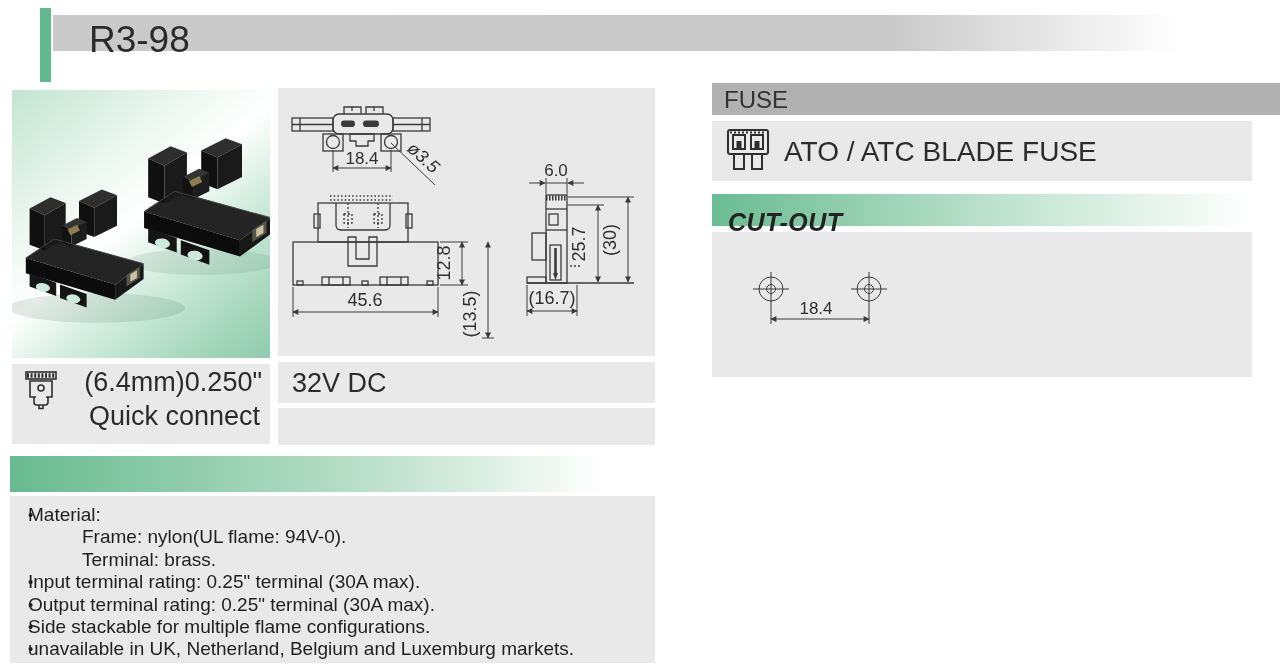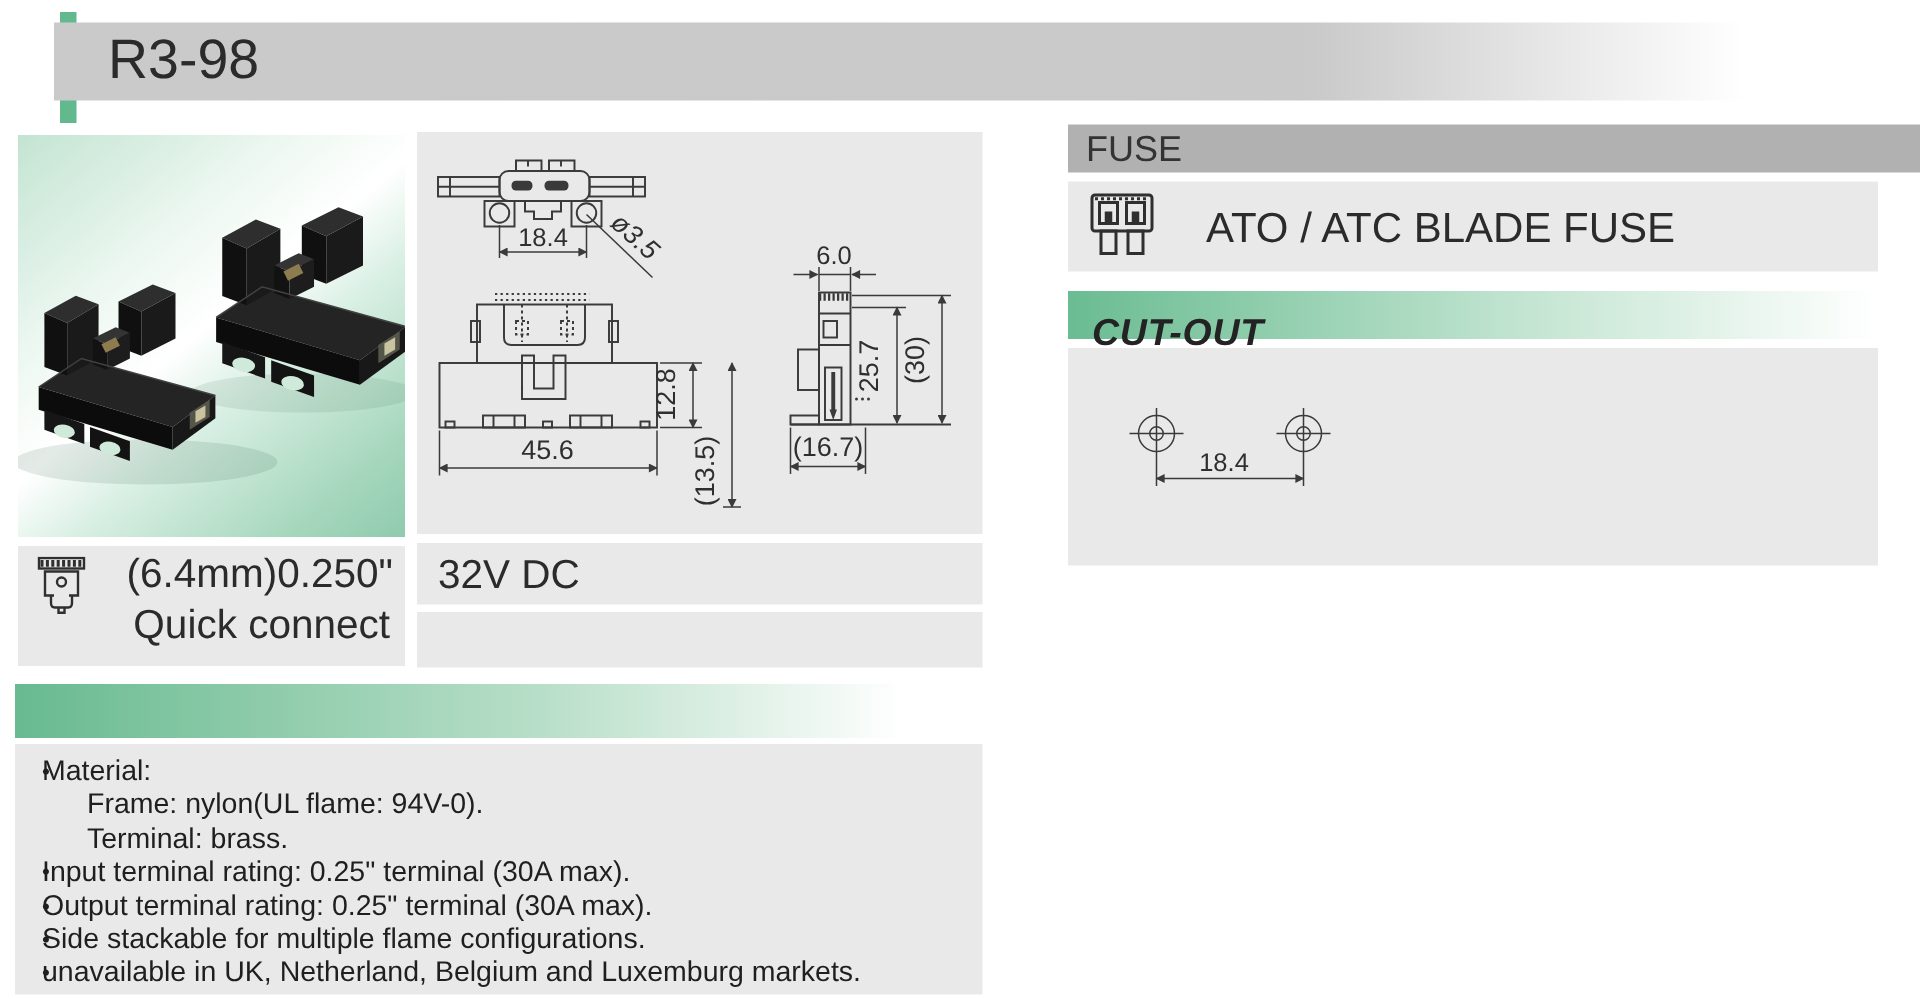--- a/index.html
+++ b/index.html
@@ -5,21 +5,21 @@
   html,body{margin:0;padding:0;}
   body{
     width:1280px;height:666px;position:relative;overflow:hidden;
     background:#ffffff;color:#2b2b2b;
     font-family:"Liberation Sans", sans-serif;
   }
   .abs{position:absolute;}
 
   
   #green-tab{left:40px;top:8px;width:11px;height:74px;background:#62b98d;}
-  #title-bar{left:36px;top:15px;width:1162px;height:52px;
+  #title-bar{left:53px;top:15px;width:1162px;height:36px;
     background:linear-gradient(to right,#cacaca 0%,#c9c9c9 72%,#ffffff 97%);}
   #page-title{left:36px;top:0;height:48px;line-height:50px;font-size:37px;color:#2b2b2b;}
 
   
   #photo-panel{left:12px;top:90px;width:258px;height:268px;
     background:linear-gradient(140deg,#c3e4d2 0%,#eef8f2 32%,#ffffff 48%,#d8efe3 62%,#a6d7bd 86%,#8fcbae 100%);}
   #qc-panel{left:12px;top:364px;width:258px;height:80px;background:#e9e9e9;}
   #qc-icon{left:12px;top:7px;}
   #qc-size{right:8px;top:3px;font-size:27px;}
   #qc-type{right:10px;top:37px;font-size:27px;}
@@ -28,37 +28,37 @@
   #drawing-panel{left:278px;top:88px;width:377px;height:268px;background:#e9e9e9;}
   #voltage-row{left:278px;top:362px;width:377px;height:41px;background:#e9e9e9;}
   #voltage-text{left:14px;top:0;height:31px;line-height:42px;font-size:27px;}
   #empty-row{left:278px;top:408px;width:377px;height:37px;background:#e9e9e9;}
 
   
   #fuse-bar{left:712px;top:83px;width:622px;height:32px;background:#b1b1b1;}
   #fuse-bar-label{left:12px;top:0;height:32px;line-height:33px;font-size:24px;color:#333;}
   #fuse-type-panel{left:712px;top:121px;width:540px;height:60px;background:#e9e9e9;}
   #fuse-icon{left:12px;top:6px;}
-  #fuse-type-label{left:72px;top:0;height:73px;line-height:61px;font-size:28px;margin-left:20px;}
+  #fuse-type-label{left:72px;top:0;height:73px;line-height:61px;font-size:28px;}
   #cutout-bar{left:712px;top:194px;width:540px;height:32px;
     background:linear-gradient(to right,#6abc92 0%,#c8e7d5 60%,#ffffff 100%);}
   #cutout-bar-label{left:16px;top:0;height:32px;line-height:33px;font-size:25px;
     font-style:italic;font-weight:bold;color:#232323;letter-spacing:.5px;margin-top:12px;}
   #cutout-panel{left:712px;top:232px;width:540px;height:145px;background:#e9e9e9;}
 
   
   #features-bar{left:10px;top:456px;width:645px;height:36px;
     background:linear-gradient(to right,#68ba90 0%,#b9dfc9 55%,#ffffff 92%);}
   #features-bar-label{left:16px;top:0;height:36px;line-height:37px;font-size:25px;
     font-style:italic;font-weight:bold;color:#232323;letter-spacing:.5px;margin-top:36px;}
   #features-panel{left:10px;top:496px;width:645px;height:167px;background:#e9e9e9;}
   #features-list{margin:0;padding:8px 0 0 0;list-style:none;font-size:19px;line-height:22.4px;color:#1f1f1f;}
   #features-list li{position:relative;padding-left:18px;}
   #features-list li.bullet::before{content:"\2022";position:absolute;left:18px;top:0;font-size:15px;}
-  #features-list li.indent{padding-left:48px;}
+  #features-list li.indent{padding-left:72px;}
 
   svg text{fill:#2f2f2f;font-family:"Liberation Sans", sans-serif;}
   svg .part{stroke:#3a3a3a;stroke-width:1.3;fill:none;}
   svg .dim{stroke:#3a3a3a;stroke-width:1;fill:none;}
   svg .fill{fill:#3a3a3a;stroke:none;}
 </style>
 </head>
 <body>
 
 <div class="abs" id="green-tab"></div>

